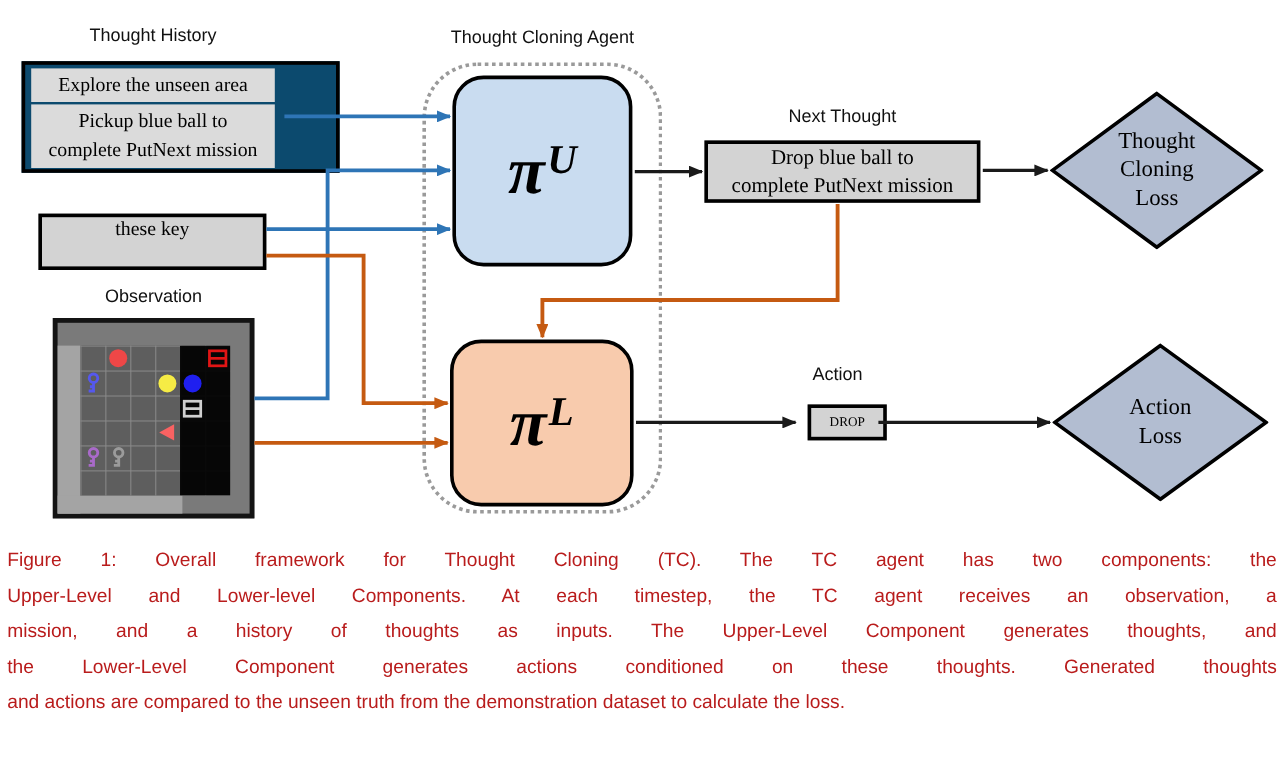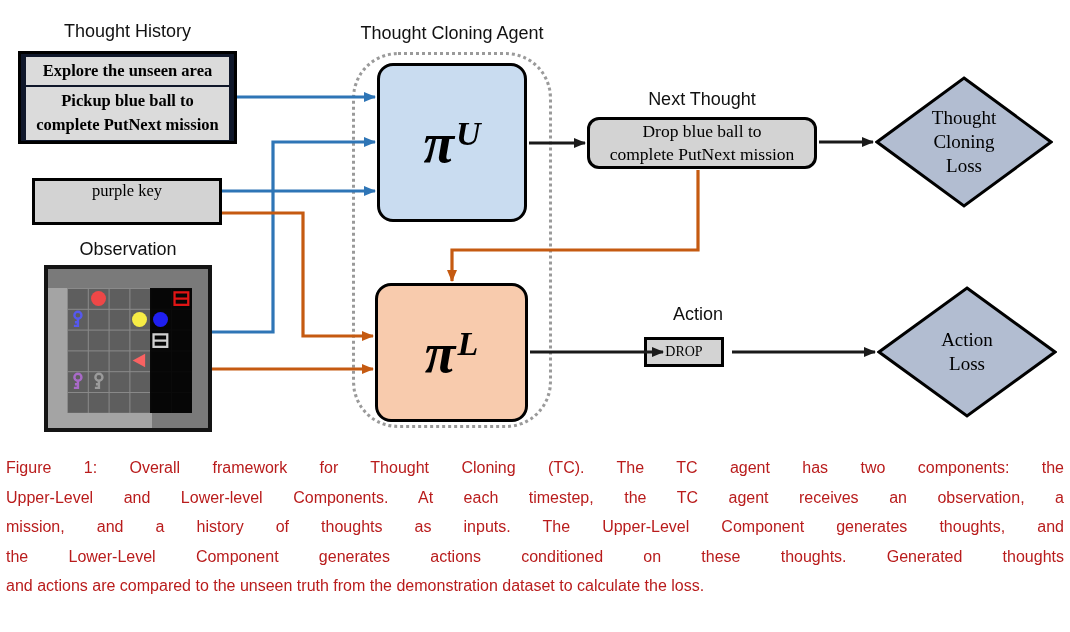--- a/index.html
+++ b/index.html
@@ -1,59 +1,59 @@
 <!DOCTYPE html>
 <html style="--arrow-blue: #2E75B6; --arrow-orange: #C55A11; --arrow-black: #1A1A1A; --agent-upper-fill: #C9DCF0; --agent-lower-fill: #F8CBAD; --loss-diamond-fill: #B2BDD1; --gray-box-fill: #D3D3D3; --history-item-fill: #DBDBDB;"><head>
 <meta charset="utf-8">
 <style>
   html,body{margin:0;padding:0;background:#fff;}
   .canvas{position:relative;width:1070px;height:632px;background:#fff;overflow:hidden;
           font-family:"Liberation Sans", sans-serif;}
   .abs{position:absolute;}
 
   
-  .lbl{position:absolute;text-align:center;font-size:18px;font-weight:500;color:#111;
+  .lbl{position:absolute;text-align:center;font-size:15px;font-weight:500;color:#111;
        font-family:"Liberation Sans", sans-serif;}
 
   
   .serif{font-family:"Liberation Serif", serif;color:#000;}
 
   
-  .th-outer{left:18px;top:51px;width:219px;height:93px;background:#0f172a;
-            border:3px solid #000;box-sizing:border-box;font-weight:bold;}
+  .th-outer{left:18px;top:51px;width:265px;height:93px;background:#0c4a6e;
+            border:3px solid #000;box-sizing:border-box;}
   .th-item{position:absolute;left:5px;width:203px;background:var(--history-item-fill);
            text-align:center;font-size:16.5px;box-sizing:border-box;}
   .th-item1{top:3px;height:28px;line-height:28px;}
   .th-item2{top:33px;height:53px;line-height:24px;padding-top:2px;}
 
   
   .gbox{position:absolute;background:var(--gray-box-fill);border:3px solid #000;
         box-sizing:border-box;text-align:center;}
   .mission-box{left:32px;top:178px;width:190px;height:47px;font-size:16.5px;line-height:20.5px;}
-  .nt-box{left:587px;top:117px;width:230px;height:52px;font-size:17.5px;line-height:23px;border-radius:12px;}
-  .drop-box{left:644px;top:337px;width:80px;height:30px;font-size:14px;line-height:24px;}
+  .nt-box{left:587px;top:117px;width:230px;height:52px;font-size:17.5px;line-height:23px;}
+  .drop-box{left:673px;top:337px;width:66px;height:30px;font-size:11px;line-height:24px;}
 
   
   .obs-frame{left:44px;top:265px;width:168px;height:167px;background:#7a7a7a;
              border:4px solid #141414;box-sizing:border-box;}
   .obs-light-l{position:absolute;left:0;top:19px;width:19px;height:140px;background:#a4a4a4;}
   .obs-light-b{position:absolute;left:0;top:144px;width:104px;height:15px;background:#a4a4a4;}
   .obs-grid{position:absolute;left:19px;top:19px;width:125px;height:125px;background-color:#5e5e5e;
             background-image:linear-gradient(to right,#8a8a8a 1px,transparent 1px),
                              linear-gradient(to bottom,#8a8a8a 1px,transparent 1px);
             background-size:20.8px 20.8px;overflow:hidden;}
   .obs-unseen{position:absolute;left:83.2px;top:0;width:41.8px;height:125px;background:rgba(0,0,0,0.93);}
   .obs-item{position:absolute;width:20.8px;height:20.8px;}
   .obs-item svg{width:100%;height:100%;display:block;}
   .obs-ball{width:15px;height:15px;border-radius:50%;margin:3px;}
 
   
   .agent-dashed{left:352px;top:52px;width:200px;height:376px;border:3px dotted #9a9a9a;
                 border-radius:46px;box-sizing:border-box;}
-  .policy{position:absolute;border:3px solid #000;border-radius:16px;box-sizing:border-box;
+  .policy{position:absolute;border:3px solid #000;border-radius:26px;box-sizing:border-box;
           display:flex;align-items:center;justify-content:center;}
   .policy-upper{left:377px;top:63px;width:150px;height:159px;background:var(--agent-upper-fill);}
   .policy-lower{left:375px;top:283px;width:153px;height:139px;background:var(--agent-lower-fill);}
   .pi-wrap{font-family:"Liberation Serif", serif;font-style:italic;font-weight:bold;
            font-size:56px;line-height:1;color:#000;}
   .pi-sup{font-size:34px;position:relative;top:-17px;margin-left:2px;}
 
   
   .diamond{position:absolute;}
   .diamond svg{position:absolute;left:0;top:0;width:100%;height:100%;}
@@ -94,21 +94,21 @@
 
   <div class="abs th-outer">
     <div class="th-item th-item1 serif">Explore the unseen area</div>
     <div class="th-item th-item2 serif">
       <div>Pickup blue ball to</div>
       <div>complete PutNext mission</div>
     </div>
   </div>
 
   <div class="gbox mission-box serif">
-    <div>purple key</div>
+    <div>these key</div>
   </div>
 
   <div class="abs obs-frame">
     <div class="obs-light-l"></div>
     <div class="obs-light-b"></div>
     <div class="obs-grid">
       <div class="obs-unseen"></div>
     <div class="obs-item obs-ball" style="left: 20.8px; top: 0px; background: rgb(238, 71, 71);"></div>
         <div class="obs-item" style="left: 104px; top: 0px;">
           <svg viewBox="0 0 20 20">

